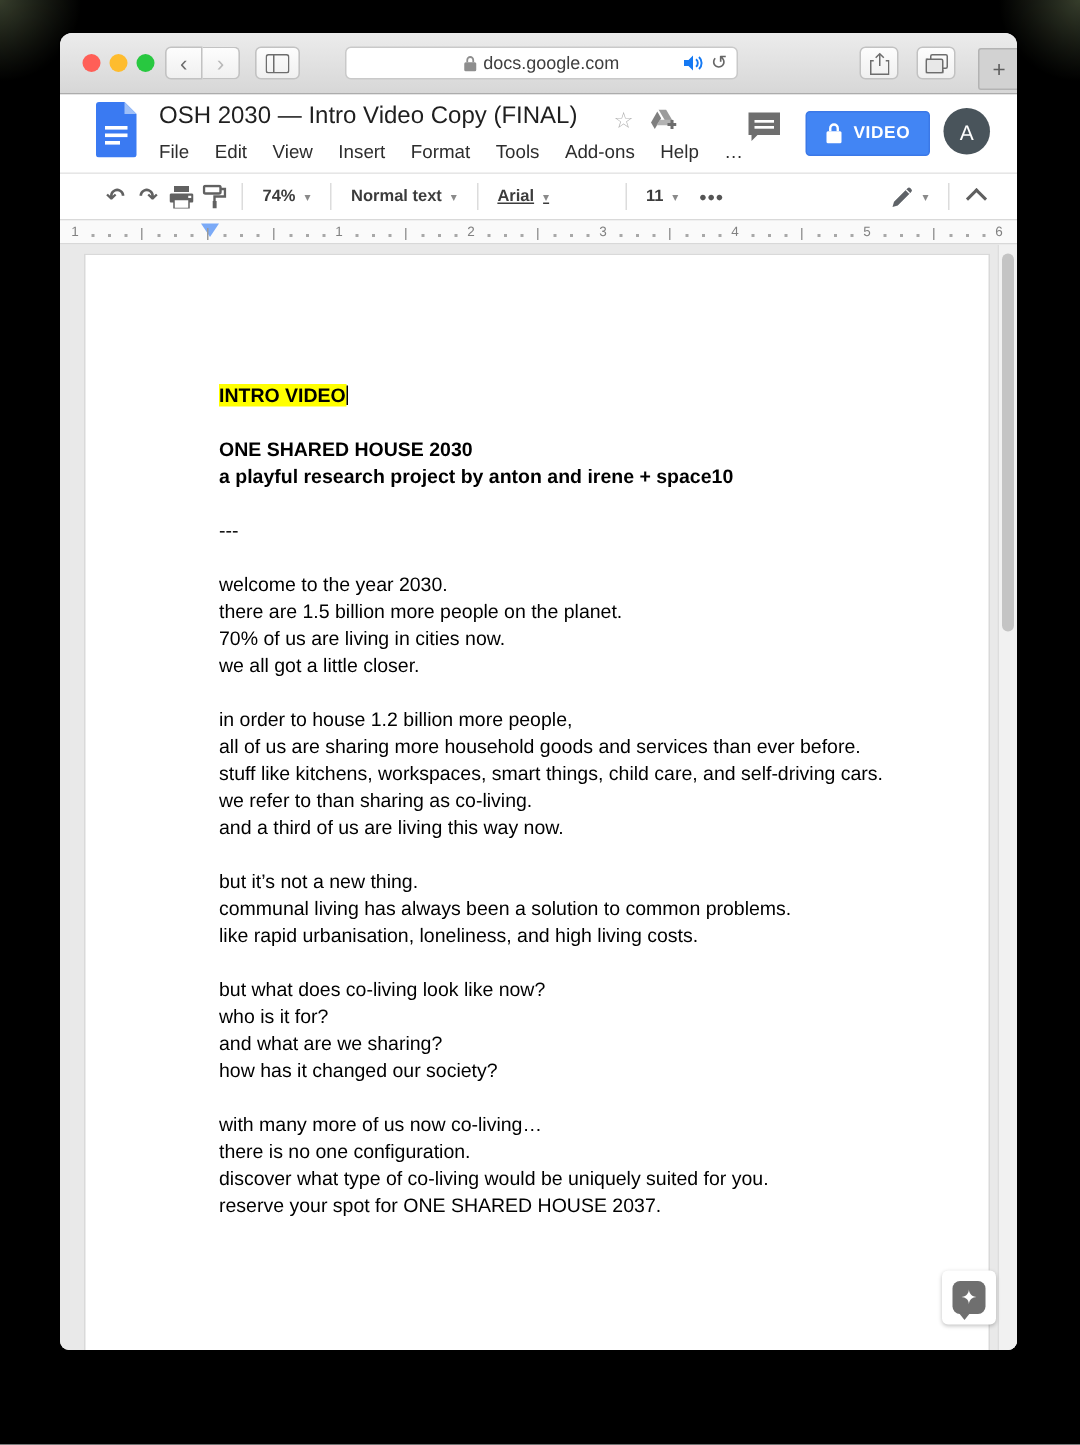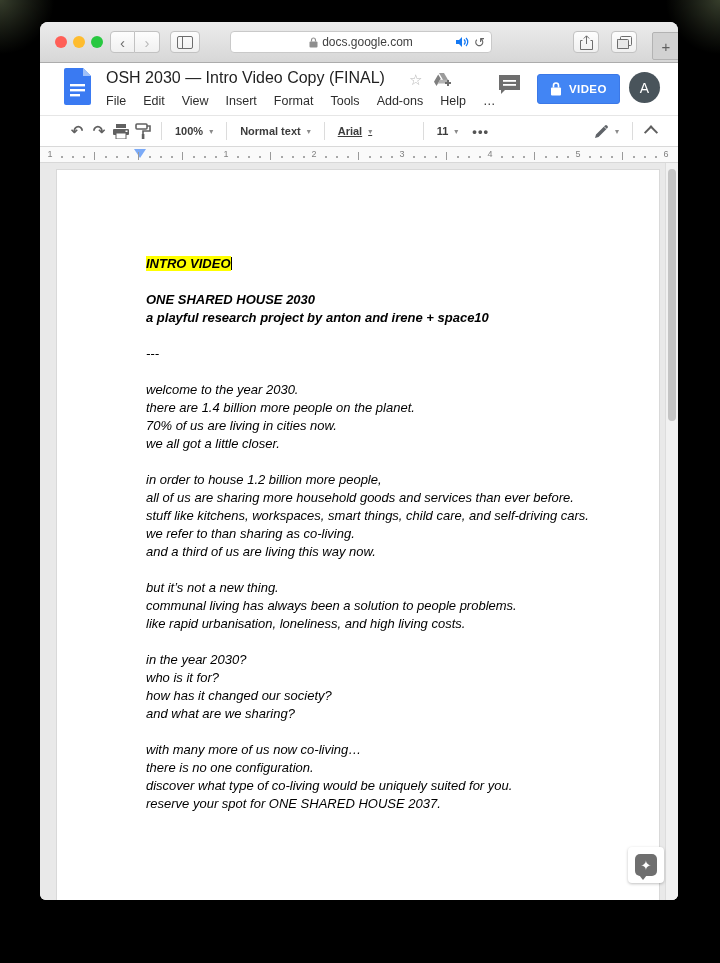--- a/index.html
+++ b/index.html
@@ -80,21 +80,21 @@
   .rdot{position:absolute;top:9px;width:2px;height:2px;background:#a8a8a8;}
   .rtall{position:absolute;top:5px;width:1px;height:8px;background:#9a9a9a;}
   .indent-marker{position:absolute;left:94px;top:2px;width:0;height:0;
     border-left:6px solid transparent;border-right:6px solid transparent;
     border-top:9px solid #7baaf7;}
   
   .canvas{position:absolute;left:0;top:141px;width:100%;bottom:0;background:#e9e9e9;overflow:hidden;}
   .page{position:absolute;left:16px;top:6px;width:604px;bottom:-4px;background:#fff;
     border:1px solid #d9d9d9;box-sizing:border-box;}
   .doccontent{padding:85px 50px 0 89px;font-size:13px;line-height:18px;color:#000;}
-  .para{margin:0 0 18px 0;font-style:italic;}
+  .para{margin:0 0 18px 0;}
   .para.bold{font-weight:700;}
   .line{white-space:nowrap;}
   .highlight{background:var(--highlight);font-weight:700;}
   .cursor{display:inline-block;width:1.5px;height:13px;background:#000;vertical-align:-2px;}
   .vscroll{position:absolute;right:0;top:0;bottom:0;width:12px;background:#f1f1f1;border-left:1px solid #ddd;}
   .vthumb{position:absolute;left:2px;top:6px;width:8px;height:252px;background:#c4c4c4;border-radius:4px;}
   .explore{position:absolute;left:588px;top:684px;width:36px;height:36px;background:#fff;
     border-radius:4px;box-shadow:0 1px 3px rgba(0,0,0,.25);
     display:flex;align-items:center;justify-content:center;}
   .explore-badge{position:relative;width:22px;height:22px;background:#6f6f6f;border-radius:5px;
@@ -235,21 +235,21 @@
     </div>
     <div class="ticon">
       <svg width="16" height="16" viewBox="0 0 16 16">
         <rect x="1" y="1" width="11" height="5" rx="1" fill="none" stroke="#616161" stroke-width="1.6"></rect>
         <path d="M12 3 H15 V8 H8 V11" fill="none" stroke="#616161" stroke-width="1.6"></path>
         <rect x="6.8" y="11" width="2.6" height="5" fill="#616161"></rect>
       </svg>
     </div>
     <div class="tsep"></div>
     <div class="tdd">
-      <span>100%</span>
+      <span>74%</span>
       <span class="caret">▾</span>
     </div>
     <div class="tsep"></div>
     <div class="tdd">
       <span>Normal text</span>
       <span class="caret">▾</span>
     </div>
     <div class="tsep"></div>
     <div class="tdd" style="min-width:72px;justify-content:flex-start;text-decoration:underline;">
       <span>Arial</span>
@@ -344,41 +344,41 @@
           </div>
           <div class="para bold">
             <div class="line">ONE SHARED HOUSE 2030</div>
             <div class="line">a playful research project by anton and irene + space10</div>
           </div>
           <div class="para">
             <div class="line">---</div>
           </div>
           <div class="para">
             <div class="line">welcome to the year 2030.</div>
-            <div class="line">there are 1.4 billion more people on the planet.</div>
+            <div class="line">there are 1.5 billion more people on the planet.</div>
             <div class="line">70% of us are living in cities now.</div>
             <div class="line">we all got a little closer.</div>
           </div>
           <div class="para">
             <div class="line">in order to house 1.2 billion more people,</div>
             <div class="line">all of us are sharing more household goods and services than ever before.</div>
             <div class="line">stuff like kitchens, workspaces, smart things, child care, and self-driving cars.</div>
             <div class="line">we refer to than sharing as co-living.</div>
             <div class="line">and a third of us are living this way now.</div>
           </div>
           <div class="para">
             <div class="line">but it’s not a new thing.</div>
-            <div class="line">communal living has always been a solution to people problems.</div>
+            <div class="line">communal living has always been a solution to common problems.</div>
             <div class="line">like rapid urbanisation, loneliness, and high living costs.</div>
           </div>
           <div class="para">
-            <div class="line">in the year 2030?</div>
+            <div class="line">but what does co-living look like now?</div>
             <div class="line">who is it for?</div>
+            <div class="line">and what are we sharing?</div>
             <div class="line">how has it changed our society?</div>
-            <div class="line">and what are we sharing?</div>
           </div>
           <div class="para">
             <div class="line">with many more of us now co-living…</div>
             <div class="line">there is no one configuration.</div>
             <div class="line">discover what type of co-living would be uniquely suited for you.</div>
             <div class="line">reserve your spot for ONE SHARED HOUSE 2037.</div>
           </div>
         </div>
     </div>
     <div class="vscroll">

